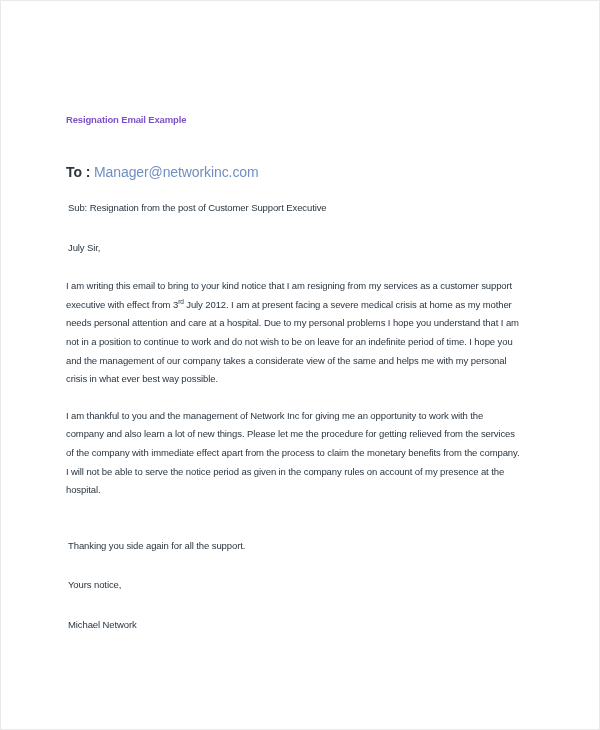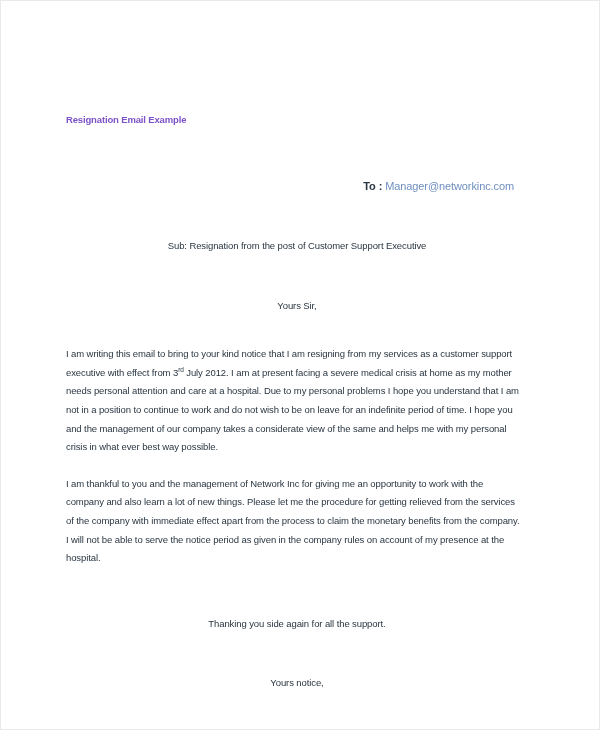--- a/index.html
+++ b/index.html
@@ -34,47 +34,46 @@
     line-height: 14px;
     margin: 0 0 0 0;
     white-space: nowrap;
   }
 
   .spacer-after-title {
     height: 38px;
   }
 
   .to-line {
-    font-size: 11px;
+    font-size: 14px;
     line-height: 15px;
     color: #2a3642;
     letter-spacing: -0.1px;
     white-space: nowrap;
-    margin: 14px;
-    text-align: right;
+    margin: 0;
   }
 
   .to-label {
     font-weight: 700;
     color: #2a3642;
   }
 
   .to-email {
     color: #6f8fc0;
     text-decoration: none;
     font-weight: 400;
   }
 
   .block {
     font-size: 9.5px;
     color: #2a3642;
     letter-spacing: -0.1px;
     line-height: 18.6px;
-    margin: 12px;
-    text-align: center;
+    margin: 2px;
+    text-align: left;
   }
 
   .gap-sm { height: 17px; }
   .gap-md { height: 17px; }
   .gap-para { height: 18px; }
 
   .nowrap { white-space: nowrap; }
 
   sup.ord {
     font-size: 6.5px;
@@ -104,21 +103,21 @@
     <p class="to-line">
       <span class="to-label">To :</span><span>&nbsp;</span><a class="to-email" href="#">Manager@networkinc.com</a>
     </p>
 
     <div class="gap-md"></div>
 
     <p class="block nowrap">Sub: Resignation from the post of Customer Support Executive</p>
 
     <div class="gap-sm"></div>
 
-    <p class="block">Yours Sir,</p>
+    <p class="block">July Sir,</p>
 
     <div class="gap-para"></div>
 
     <p class="para">
       <span>I am writing this email to bring to your kind notice that I am resigning from my services as a customer support executive with effect from 3</span><sup class="ord">rd</sup><span> July 2012. I am at present facing a severe medical crisis at home as my mother needs personal attention and care at a hospital. Due to my personal problems I hope you understand that I am not in a position to continue to work and do not wish to be on leave for an indefinite period of time. I hope you and the management of our company takes a considerate view of the same and helps me with my personal crisis in what ever best way possible.</span>
     </p>
 
     <div class="gap-para"></div>
 
     <p class="para">I am thankful to you and the management of Network Inc for giving me an opportunity to work with the company and also learn a lot of new things. Please let me the procedure for getting relieved from the services of the company with immediate effect apart from the process to claim the monetary benefits from the company. I will not be able to serve the notice period as given in the company rules on account of my presence at the hospital.</p>

